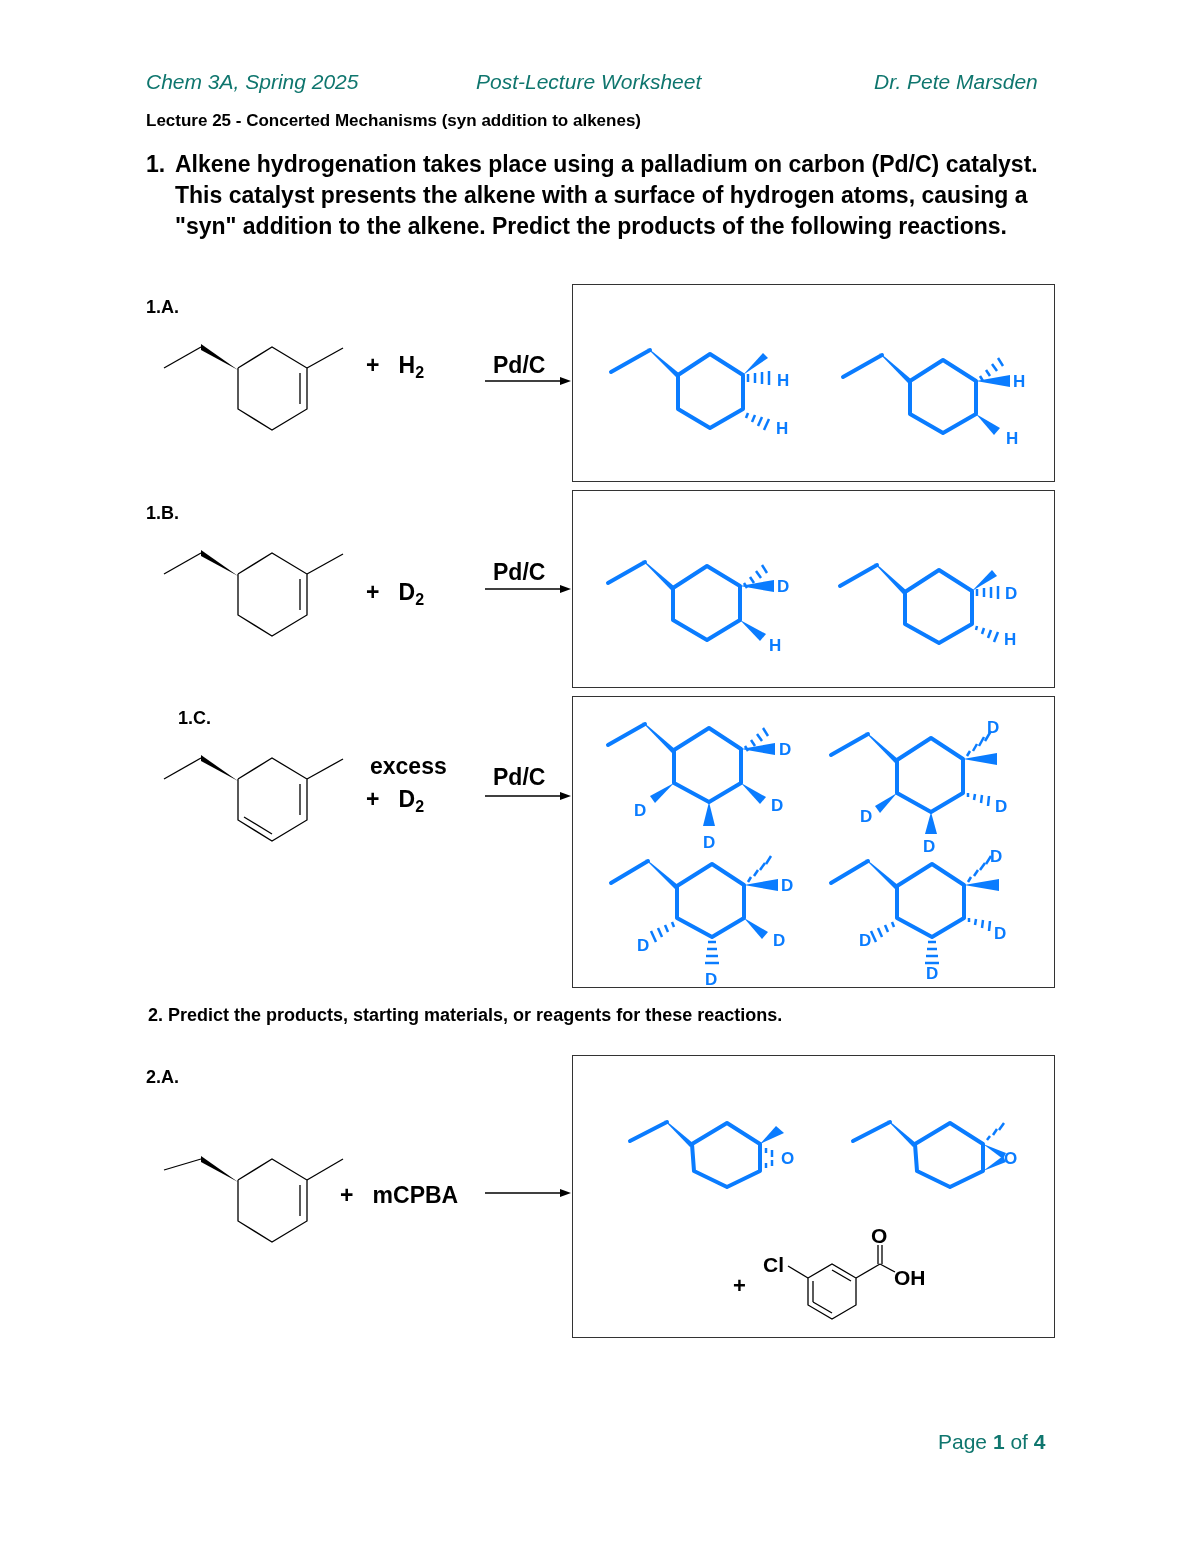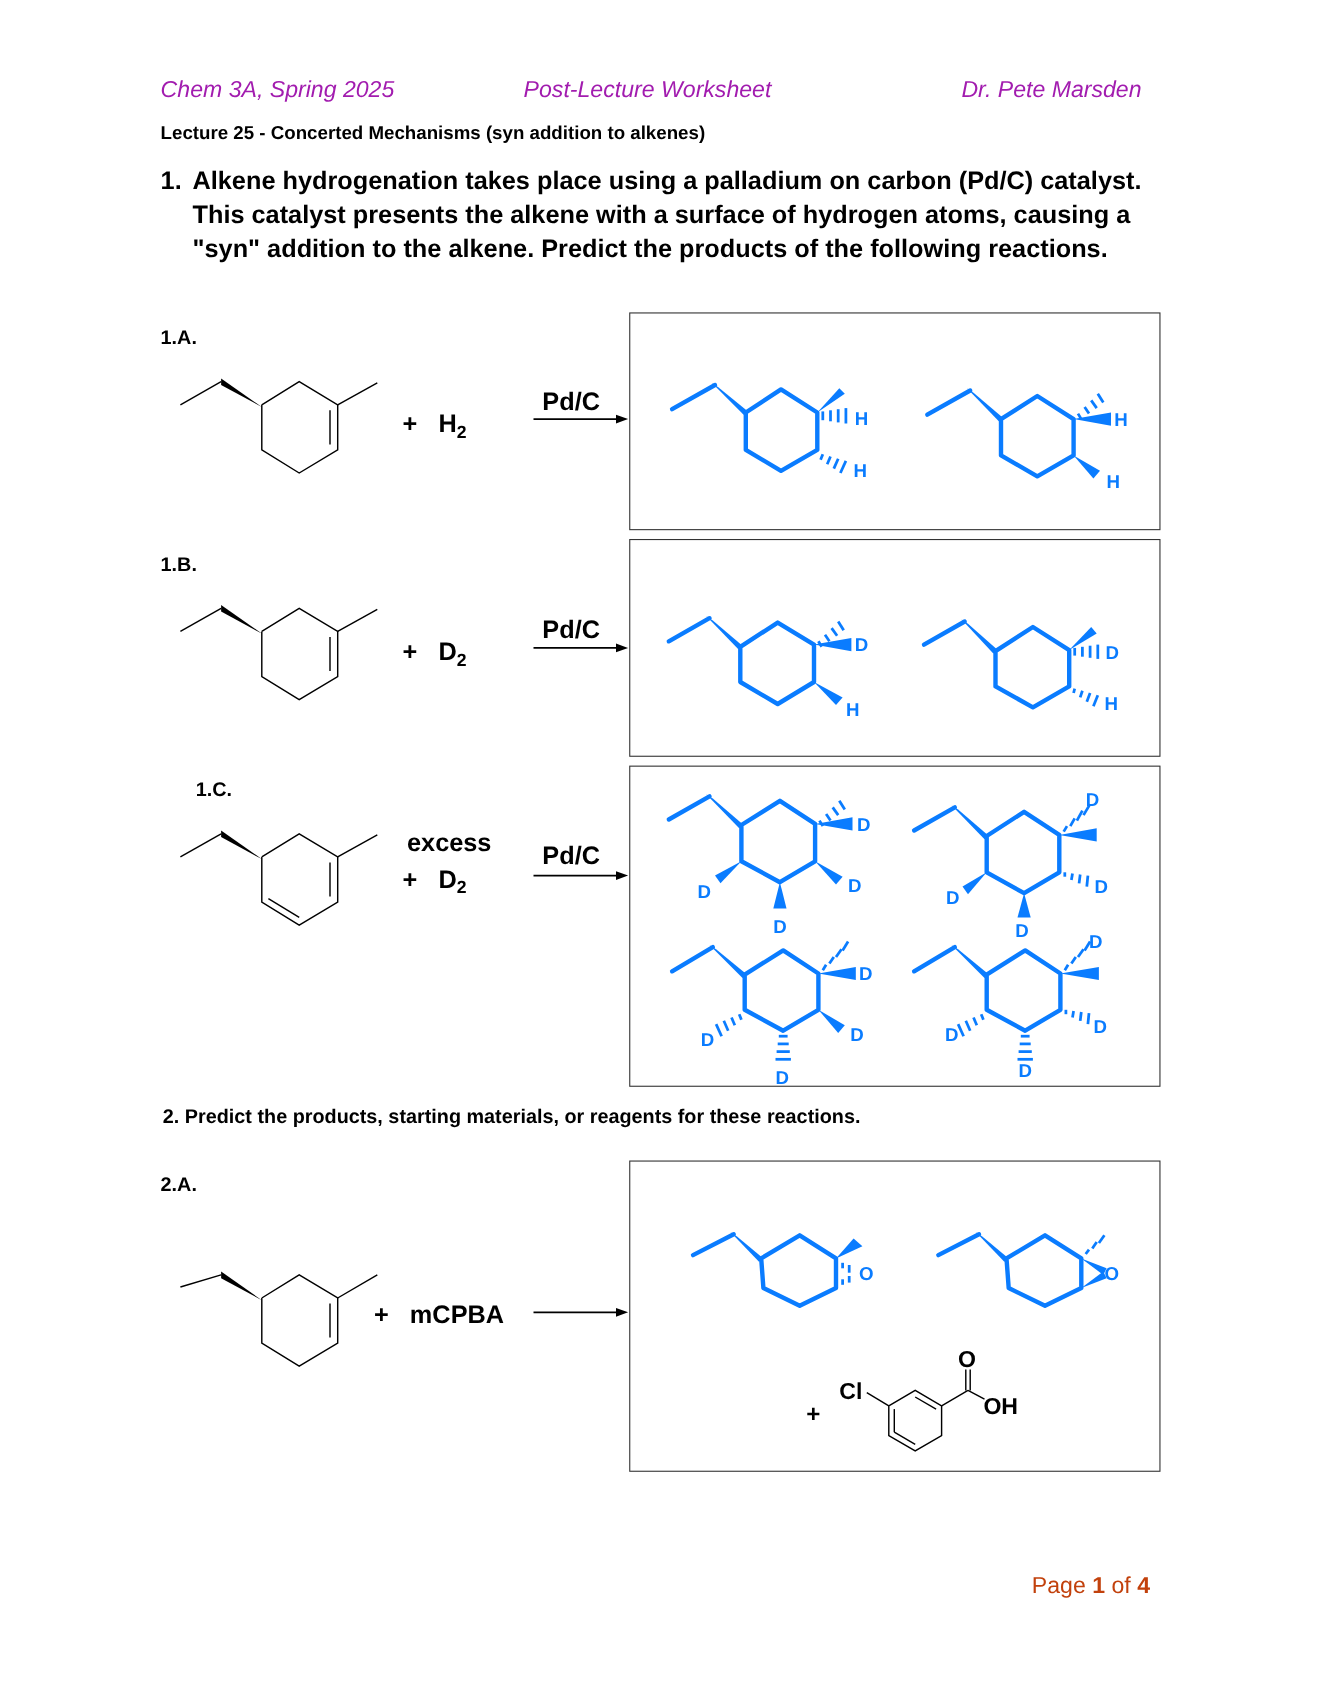--- a/index.html
+++ b/index.html
@@ -1,28 +1,28 @@
 <!DOCTYPE html>
 <html><head>
 <meta charset="utf-8">
 <style>
   html, body { margin: 0; padding: 0; background: #ffffff; }
   body { width: 1200px; height: 1553px; position: relative; overflow: hidden;
          font-family: "Liberation Sans", sans-serif; color: #000; }
   .abs { position: absolute; }
-  .hdr { top: 70px; font-size: 21px; font-style: italic; color: #a21caf; white-space: nowrap; }
+  .hdr { top: 70px; font-size: 21px; font-style: italic; color: #0f766e; white-space: nowrap; }
   .title { left: 146px; top: 111px; font-size: 17px; font-weight: bold; white-space: nowrap; }
   .q1 { left: 146px; top: 149px; width: 920px; font-size: 23px; font-weight: bold; line-height: 31px; }
   .q1 .num { position: absolute; left: 0; top: 0; }
   .q1 .txt { margin-left: 29px; }
   .label { font-size: 18px; font-weight: bold; }
   .reagent { font-size: 23px; font-weight: bold; white-space: nowrap; }
   .reagent sub { font-size: 16px; vertical-align: -5px; }
   .box { border: 1.5px solid #333; background: #fff; }
-  .page { font-size: 21px; color: #c2410c; white-space: nowrap; }
+  .page { font-size: 21px; color: #0f766e; white-space: nowrap; }
   svg { position: absolute; overflow: visible; }
   .blk line, .blk polyline { stroke: #000; stroke-width: 1.3; fill: none; }
   .blu line, .blu polyline { stroke: #0a7cff; stroke-width: 4; fill: none; stroke-linejoin: round; stroke-linecap: round; }
   .blu .wedge { fill: #0a7cff; stroke: none; }
   .blk .wedge { fill: #000; stroke: none; }
   .blu text { fill: #0a7cff; font-family: "Liberation Sans", sans-serif; font-weight: bold; font-size: 17px; }
   .blk text { fill: #000; font-family: "Liberation Sans", sans-serif; font-weight: bold; font-size: 21px; }
   .hash line { stroke-width: 2.5; stroke-linecap: butt; }
   .arrow line { stroke: #000; stroke-width: 1.5; }
   .arrow polygon { fill: #000; }
@@ -45,21 +45,21 @@
 
 <svg class="blk" style="left:0;top:0;" width="1" height="1">
   <g transform="translate(0,0)">
     <line x1="164" y1="368" x2="201" y2="347"></line>
     <polygon class="wedge" points="201,344 201,350 238,370"></polygon>
     <polyline points="238,368 272,347 307,368 307,409 272,430 238,409 238,368"></polyline>
     <line x1="300" y1="373" x2="300" y2="404"></line>
     <line x1="307" y1="368" x2="343" y2="348"></line>
   </g>
 </svg>
-<div class="abs reagent" style="left:366px; top:372px;">
+<div class="abs reagent" style="left:366px; top:352px;">
   <span>+</span>&nbsp;&nbsp;
   <span>H</span><sub>2</sub>
 </div>
 <div class="abs reagent" style="left:493px; top:352px;">Pd/C</div>
 <svg class="arrow" style="left:0;top:0;" width="1" height="1">
   <line x1="485" y1="381" x2="565" y2="381"></line>
     <polygon points="571,381 560,377 560,385"></polygon>
 </svg>
 
 <div class="abs box" style="left:572px; top:284px; width:481px; height:196px;"></div>

